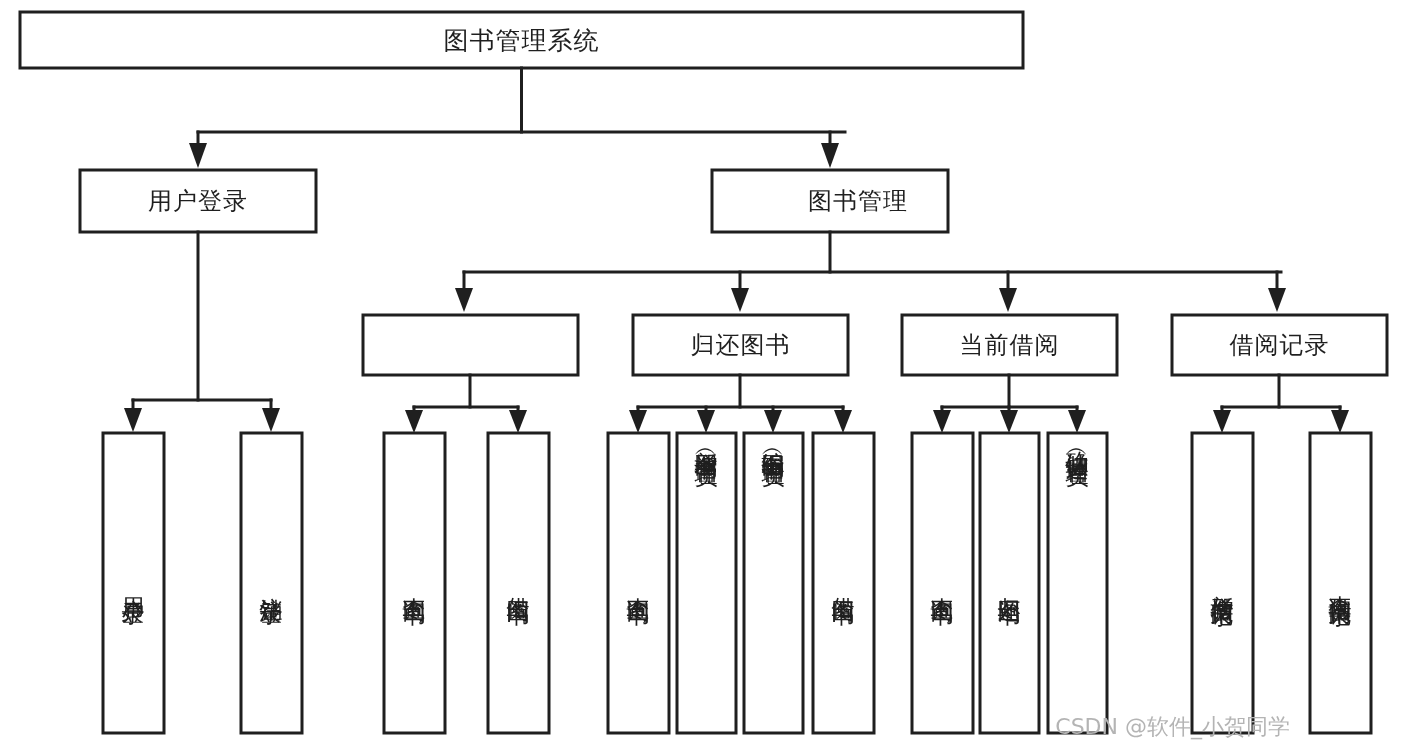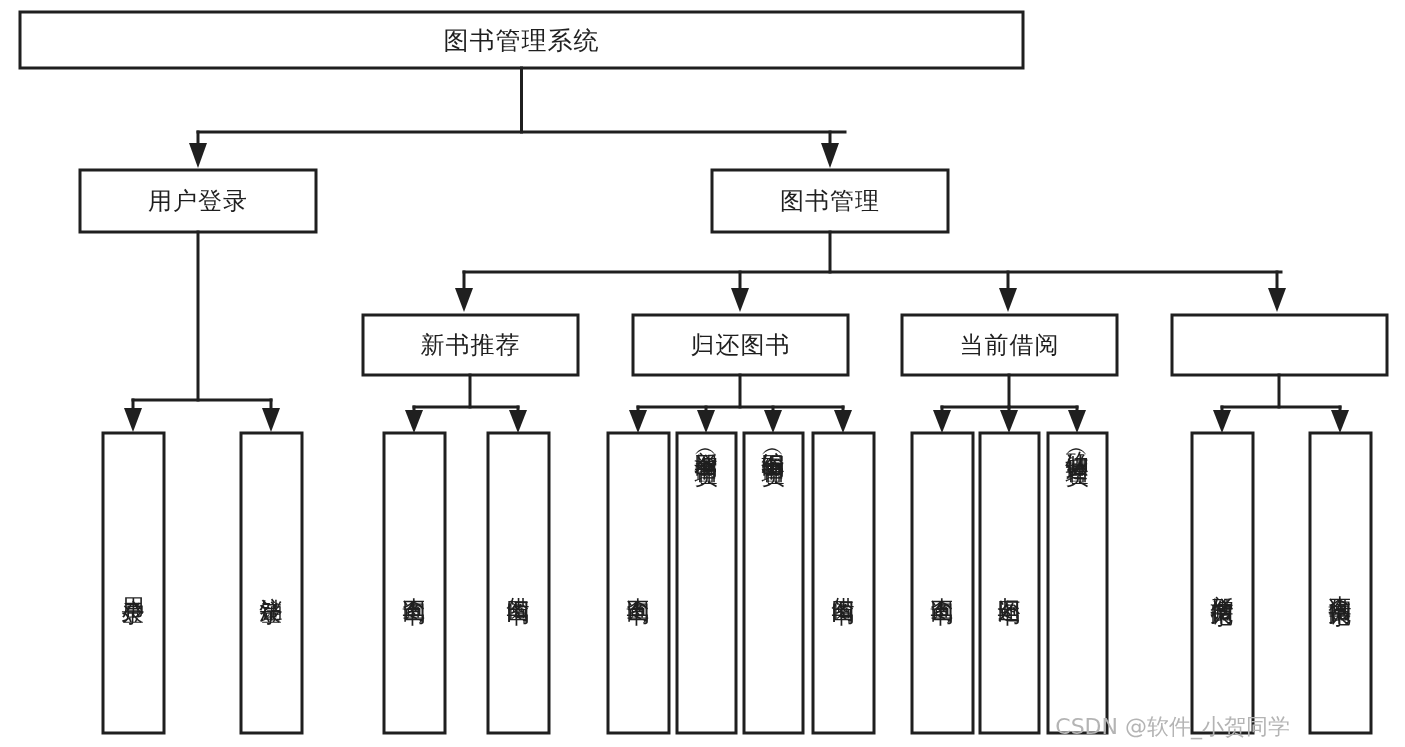--- a/index.html
+++ b/index.html
@@ -184,36 +184,36 @@
   </svg>
 
   <div class="hlabel-wrap" style="left:20px; top:12px; width:1003px; height:56px;">
     <span class="hlabel-text title-text">图书管理系统</span>
   </div>
 
   <div class="hlabel-wrap" style="left:80px; top:170px; width:236px; height:62px;">
     <span class="hlabel-text">用户登录</span>
   </div>
 
-  <div class="hlabel-wrap" style="left:712px; top:170px; width:236px; height:62px;">
+  <div class="hlabel-wrap" style="left:740px; top:170px; width:236px; height:62px;">
     <span class="hlabel-text">图书管理</span>
   </div>
 
-  <div class="hlabel-wrap" style="left:363px; top:315px; width:215px; height:60px;">
-    <span class="hlabel-text">新书推荐</span>
-  </div>
 
   <div class="hlabel-wrap" style="left:633px; top:315px; width:215px; height:60px;">
     <span class="hlabel-text">归还图书</span>
   </div>
 
   <div class="hlabel-wrap" style="left:902px; top:315px; width:215px; height:60px;">
     <span class="hlabel-text">当前借阅</span>
   </div>
 
+  <div class="hlabel-wrap" style="left:1172px; top:315px; width:215px; height:60px;">
+    <span class="hlabel-text">借阅记录</span>
+  </div>
 
   <div class="vlabel-wrap" style="left:103px; top:433px; width:61px; height:300px;">
     <span class="vlabel-text">用户登录</span>
   </div>
 
   <div class="vlabel-wrap" style="left:241px; top:433px; width:61px; height:300px;">
     <span class="vlabel-text">注销登录</span>
   </div>
 
   <div class="vlabel-wrap" style="left:384px; top:433px; width:61px; height:300px;">

